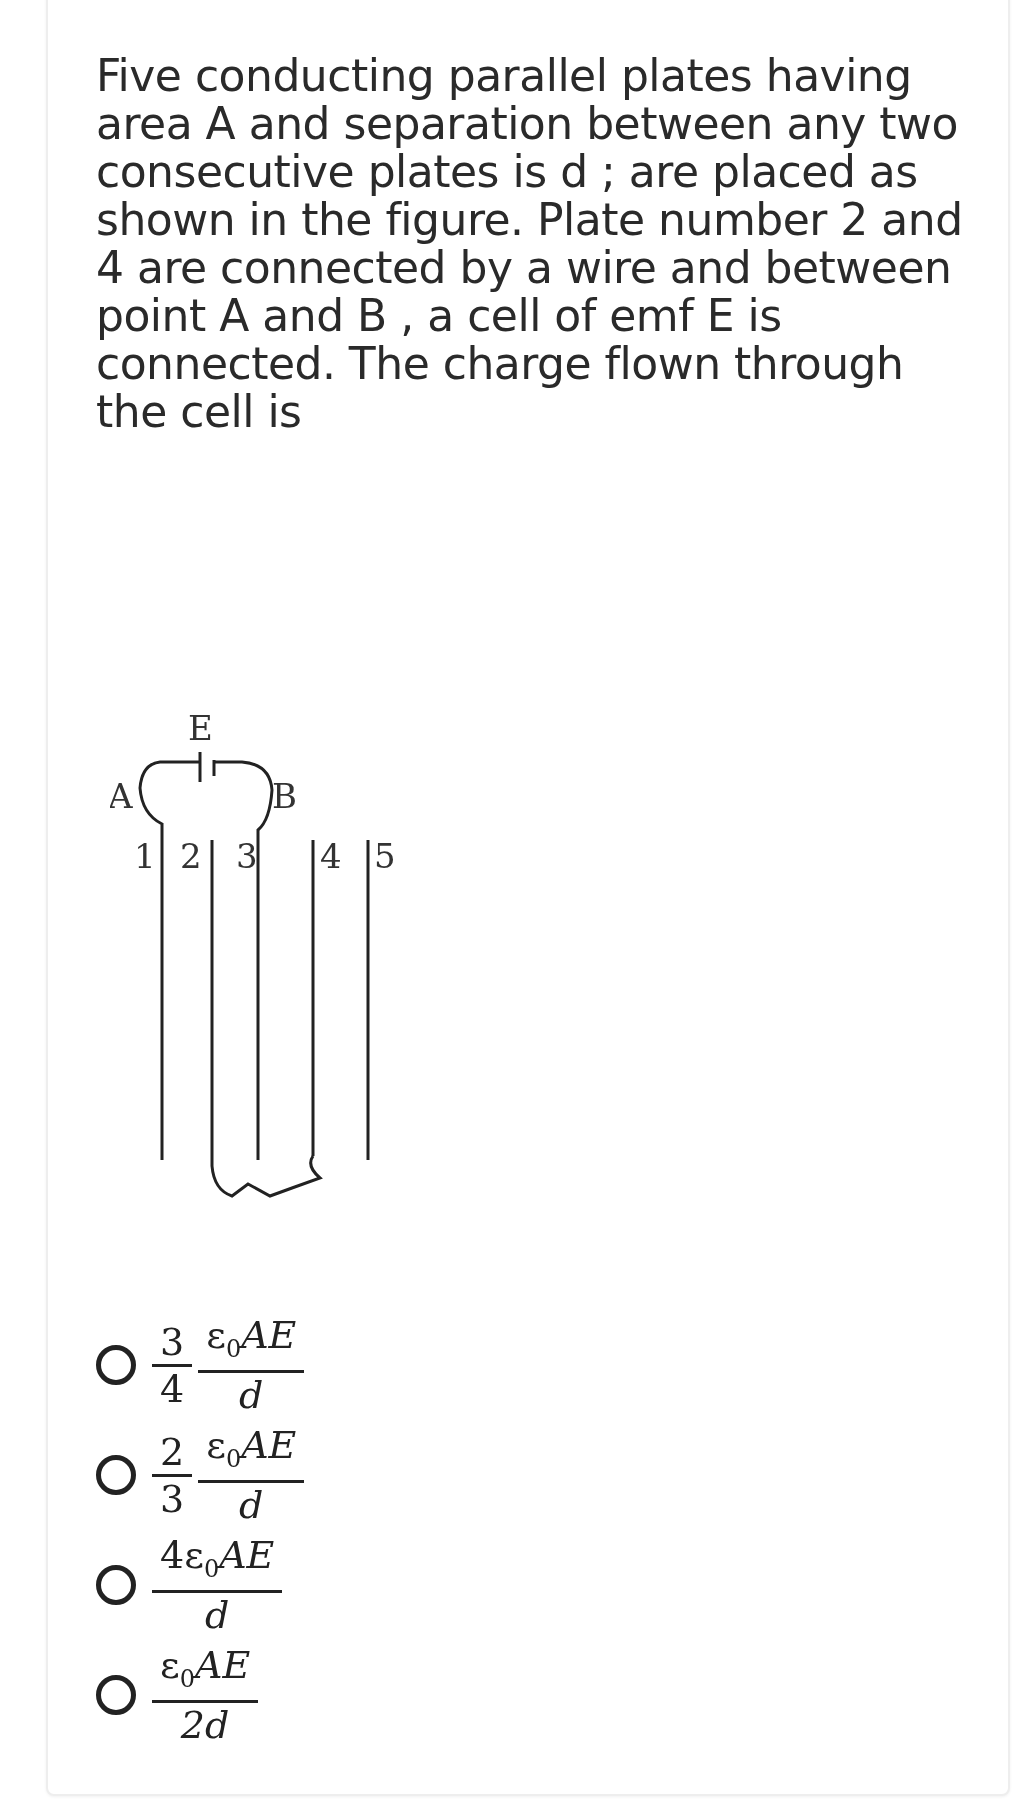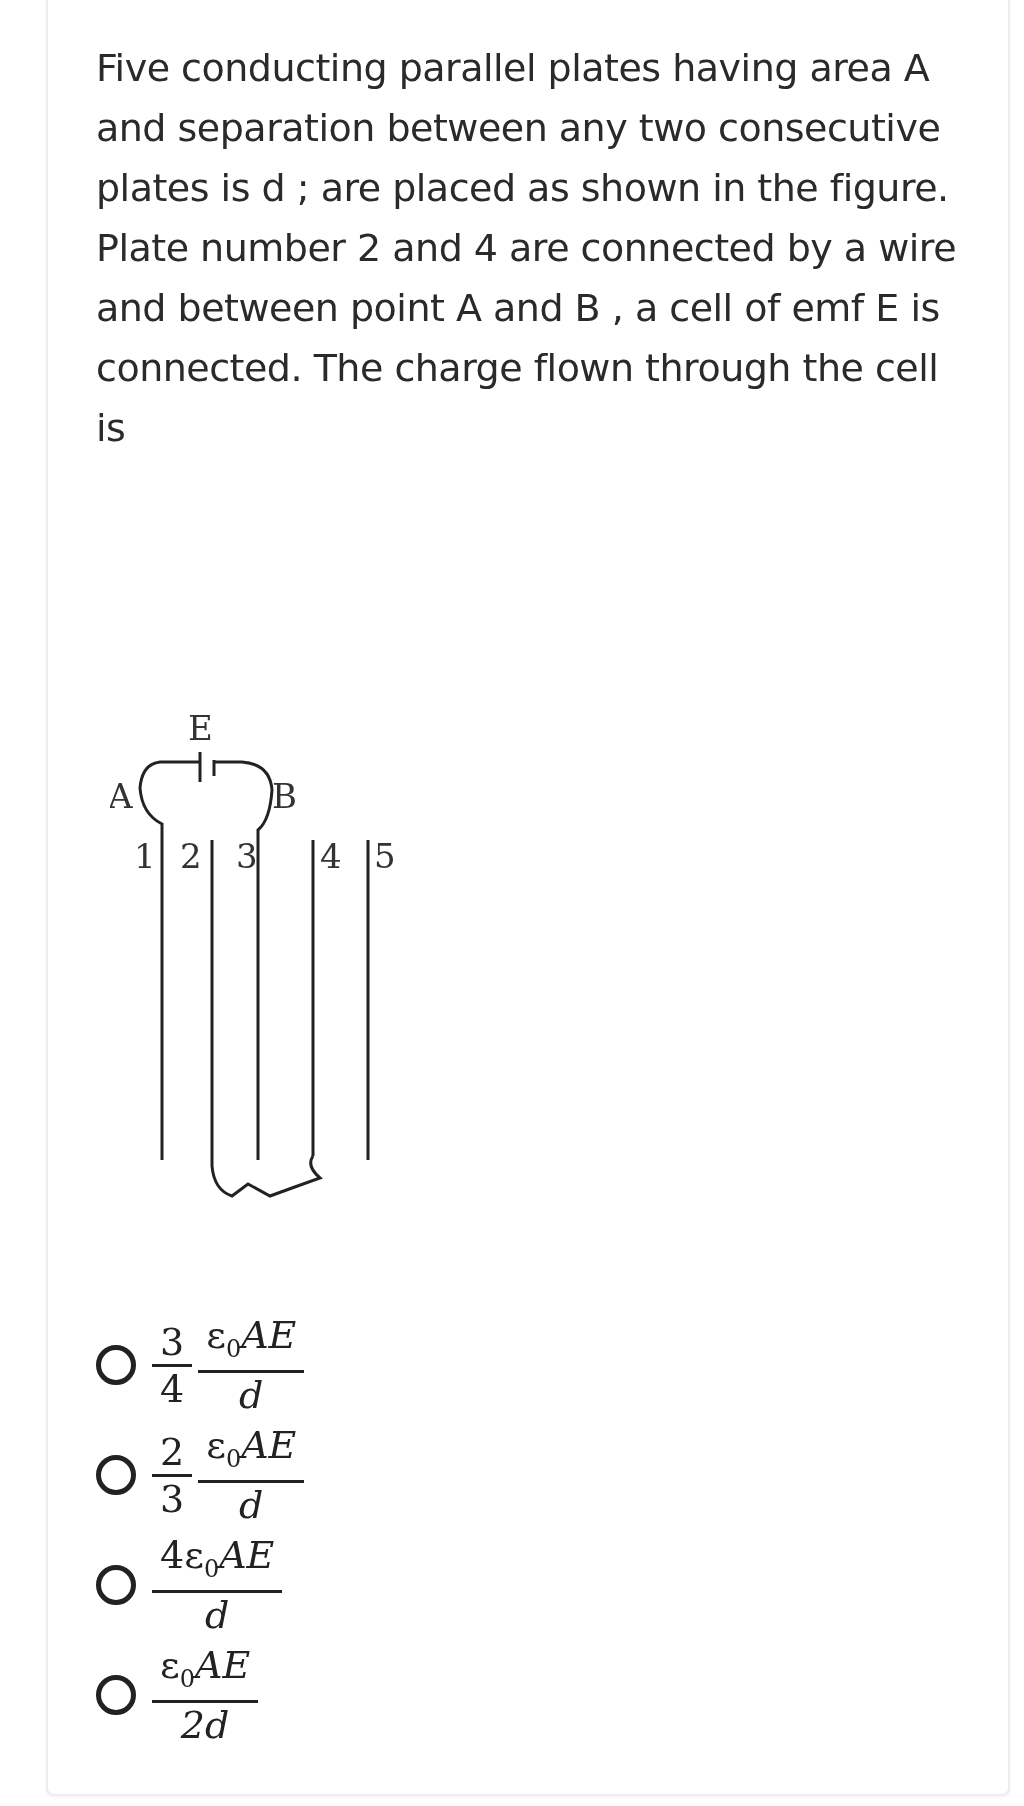--- a/index.html
+++ b/index.html
@@ -3,22 +3,22 @@
 <meta charset="utf-8">
 <style>
   html, body { margin: 0; padding: 0; background: #ffffff; }
   body { width: 1024px; height: 1806px; position: relative; overflow: hidden; font-family: "DejaVu Sans", sans-serif; color: #222; }
   .card {
     position: absolute; left: 46px; top: -10px; width: 964px; height: 1806px;
     border: 2px solid #eeeeee; border-radius: 8px; box-sizing: border-box; background: #fff;
     box-shadow: 0 1px 3px rgba(0,0,0,0.06);
   }
   .question {
-    position: absolute; left: 96px; top: 38px; width: 880px;
-    font-size: 38px; line-height: 60px; color: #2a2a2a; letter-spacing: -0.5px;
+    position: absolute; left: 96px; top: 52px; width: 880px;
+    font-size: 44px; line-height: 48px; color: #2a2a2a; letter-spacing: -0.5px;
   }
   .figure { position: absolute; left: 110px; top: 690px; width: 340px; height: 540px; }
   .options { position: absolute; left: 96px; top: 1310px; width: 500px; }
   .option { position: relative; height: 110px; display: flex; align-items: center; cursor: pointer; }
   .radio { width: 40px; height: 40px; border: 5px solid #222; border-radius: 50%; box-sizing: border-box; flex: 0 0 auto; margin-right: 20px; }
   .math { font-family: "DejaVu Serif", serif; font-size: 38px; color: #222; display: flex; align-items: center; }
   .frac { display: inline-flex; flex-direction: column; align-items: center; margin-right: 14px; }
   .frac .num { padding: 0 4px; line-height: 44px; }
   .frac .den { border-top: 3px solid #222; padding: 0 4px; line-height: 44px; width: 100%; text-align: center; font-style: italic; }
   .frac .den.up { font-style: normal; }

